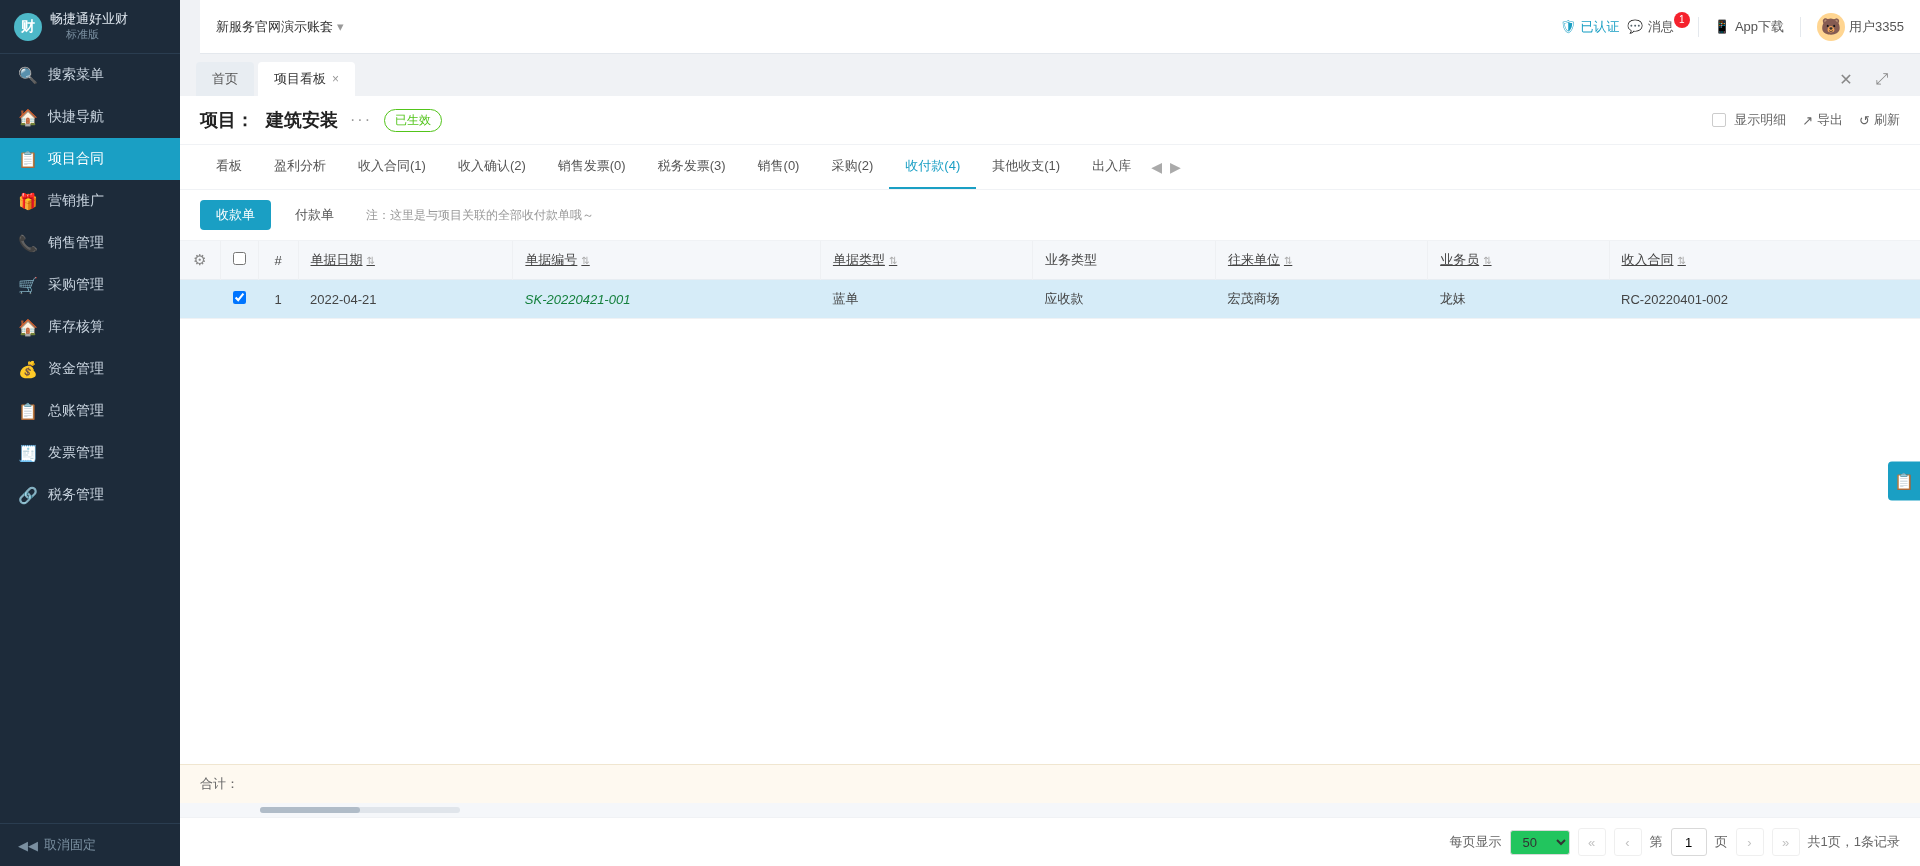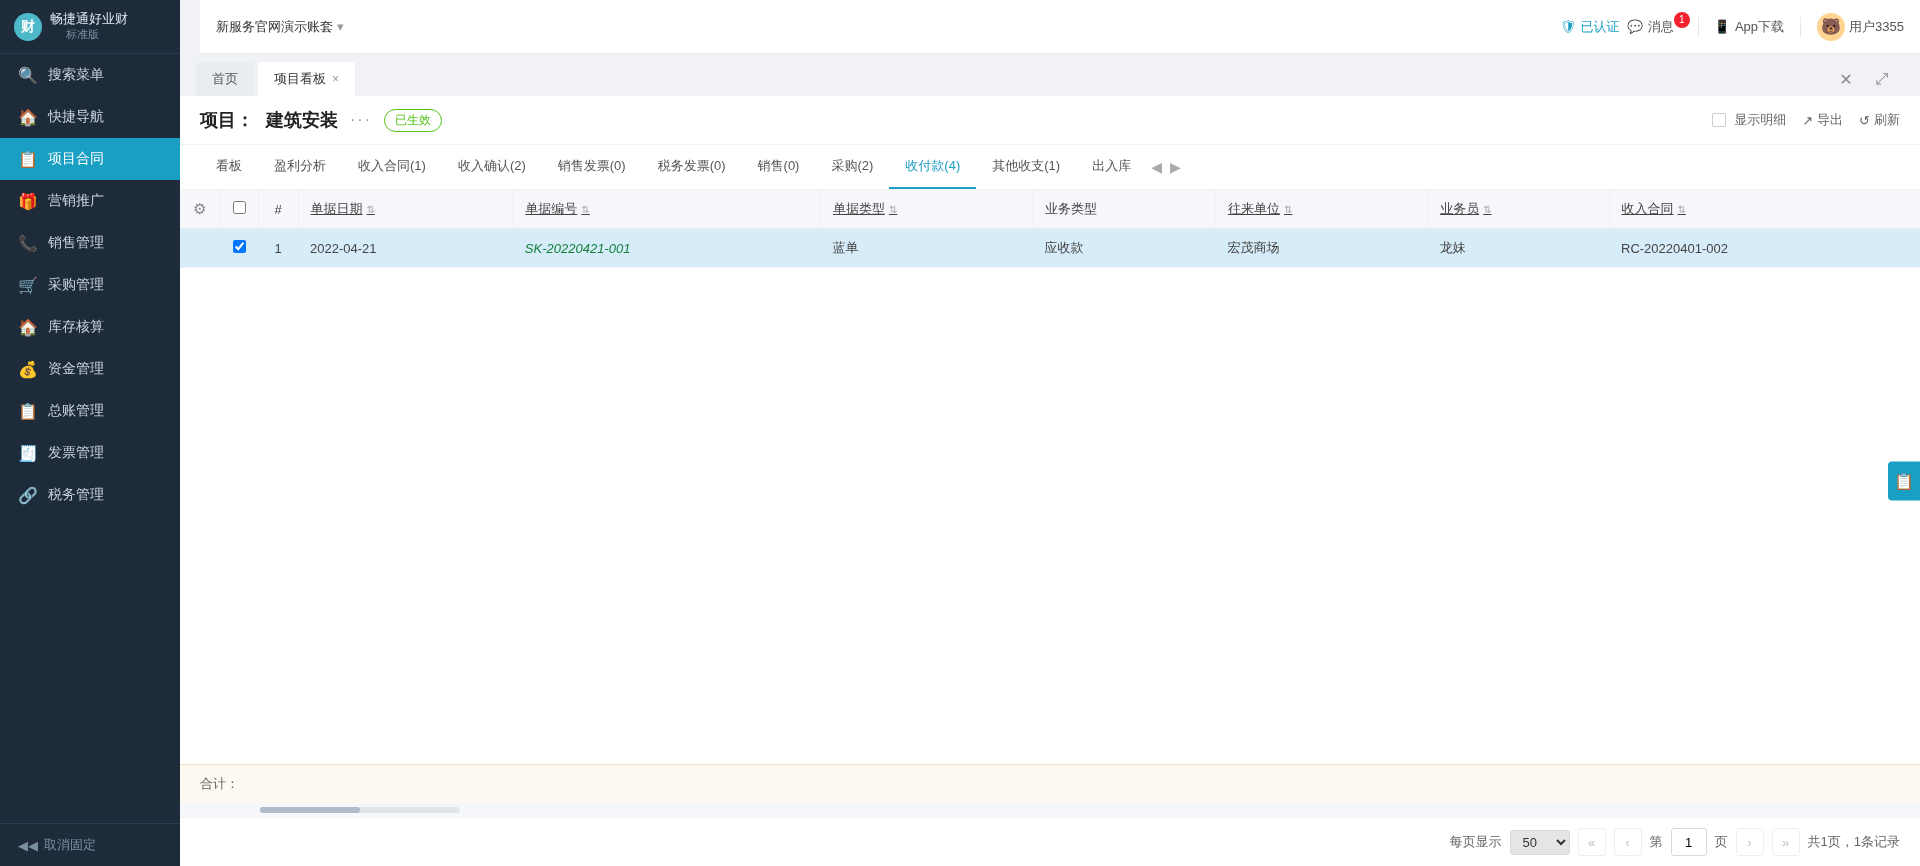--- a/index.html
+++ b/index.html
@@ -415,21 +415,21 @@
       border-top: 1px solid #f0f2f5;
       flex-shrink: 0;
     }
     .pagination-label { color: #666; font-size: 13px; }
     .pagination-select {
       border: 1px solid #d9d9d9;
       border-radius: 3px;
       padding: 3px 8px;
       font-size: 13px;
       color: #333;
-      background: #e5e5e5;
+      background: #22c55e;
       cursor: pointer;
     }
     .page-btn {
       width: 28px;
       height: 28px;
       border: 1px solid #d9d9d9;
       border-radius: 3px;
       background: #fff;
       cursor: pointer;
       display: flex;
@@ -628,32 +628,37 @@
         </div>
       </div>
 
       <div class="subnav">
 
         <div class="subnav-item">看板</div>
           <div class="subnav-item">盈利分析</div>
           <div class="subnav-item">收入合同(1)</div>
           <div class="subnav-item">收入确认(2)</div>
           <div class="subnav-item">销售发票(0)</div>
-          <div class="subnav-item">税务发票(0)</div>
+          <div class="subnav-item">税务发票(3)</div>
           <div class="subnav-item">销售(0)</div>
           <div class="subnav-item">采购(2)</div>
           <div class="subnav-item active">收付款(4)</div>
           <div class="subnav-item">其他收支(1)</div>
           <div class="subnav-item">出入库</div>
           <div class="subnav-arrow">◀</div>
         <div class="subnav-arrow">▶</div>
       </div>
 
       <div class="sub-content">
 
+        <div class="toggle-bar">
+          <button class="toggle-btn active">收款单</button>
+          <button class="toggle-btn inactive">付款单</button>
+          <span class="toggle-note">注：这里是与项目关联的全部收付款单哦～</span>
+        </div>
 
         <div class="table-container">
           <table>
             <thead>
               <tr>
                 <th class="gear-col">
                   <span class="gear-icon-btn">⚙</span>
                 </th>
                 <th class="check-col">
                   <input type="checkbox" style="cursor: pointer;">

